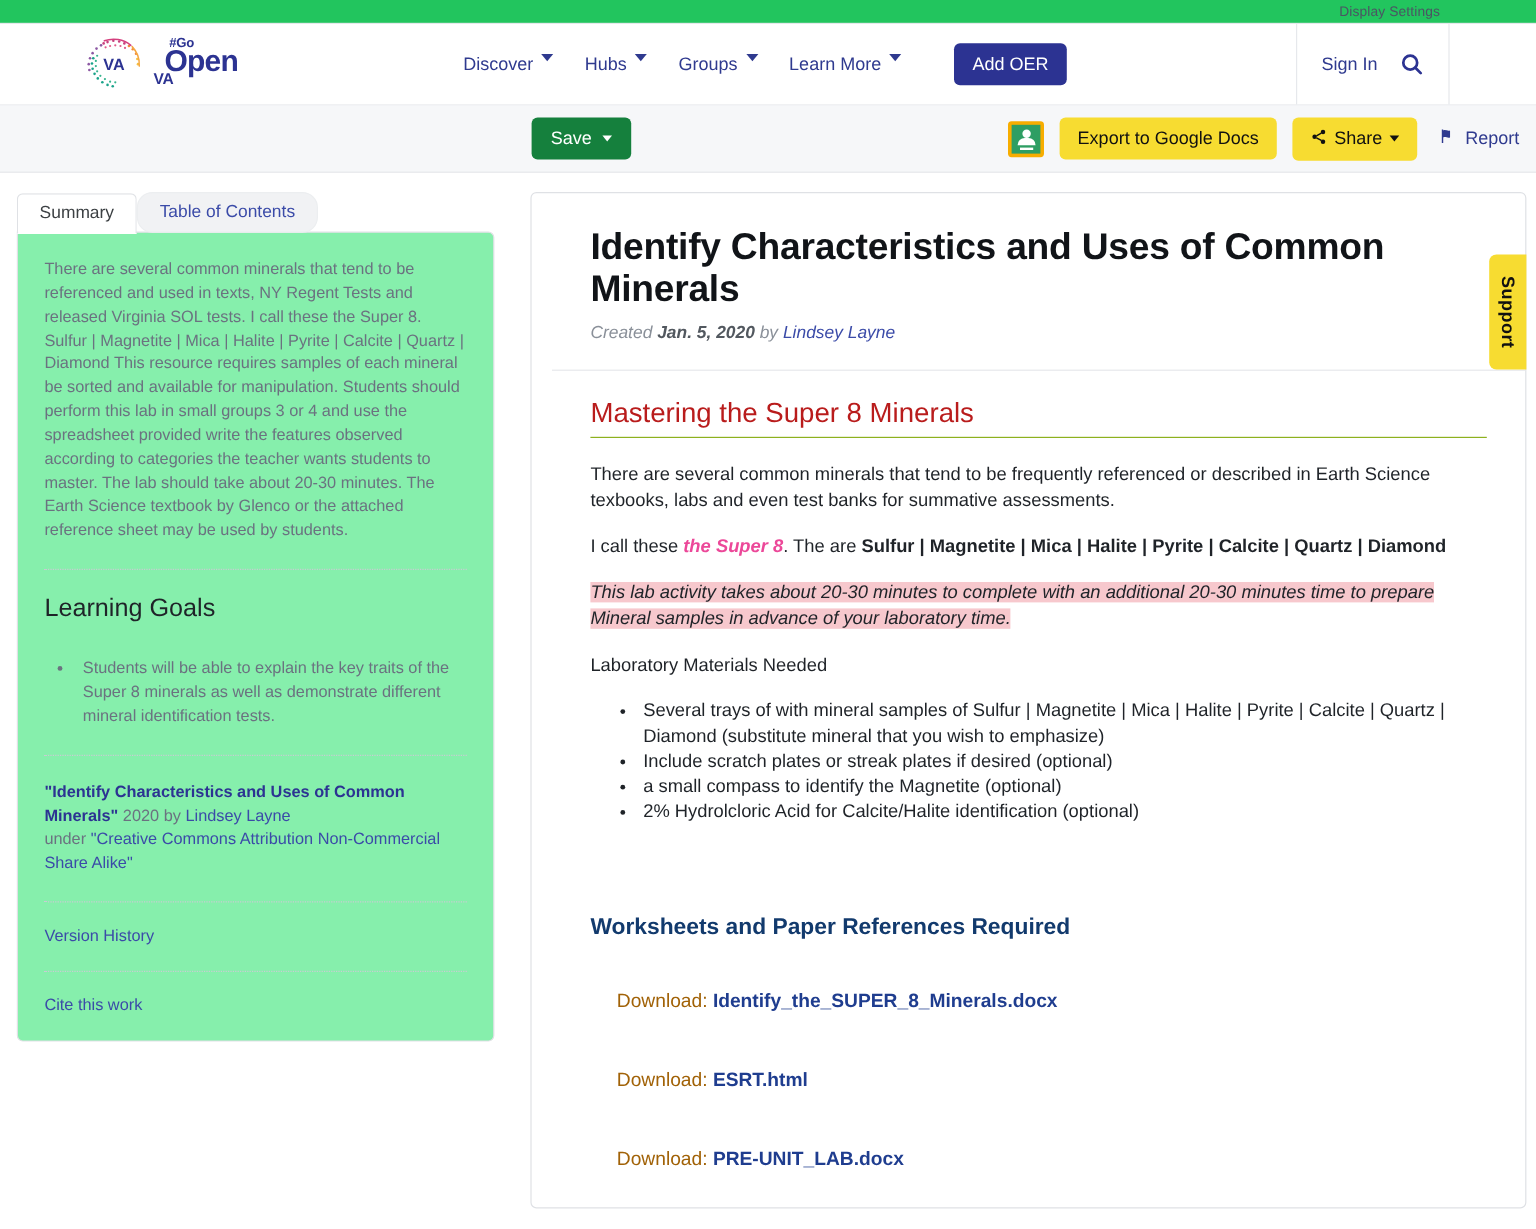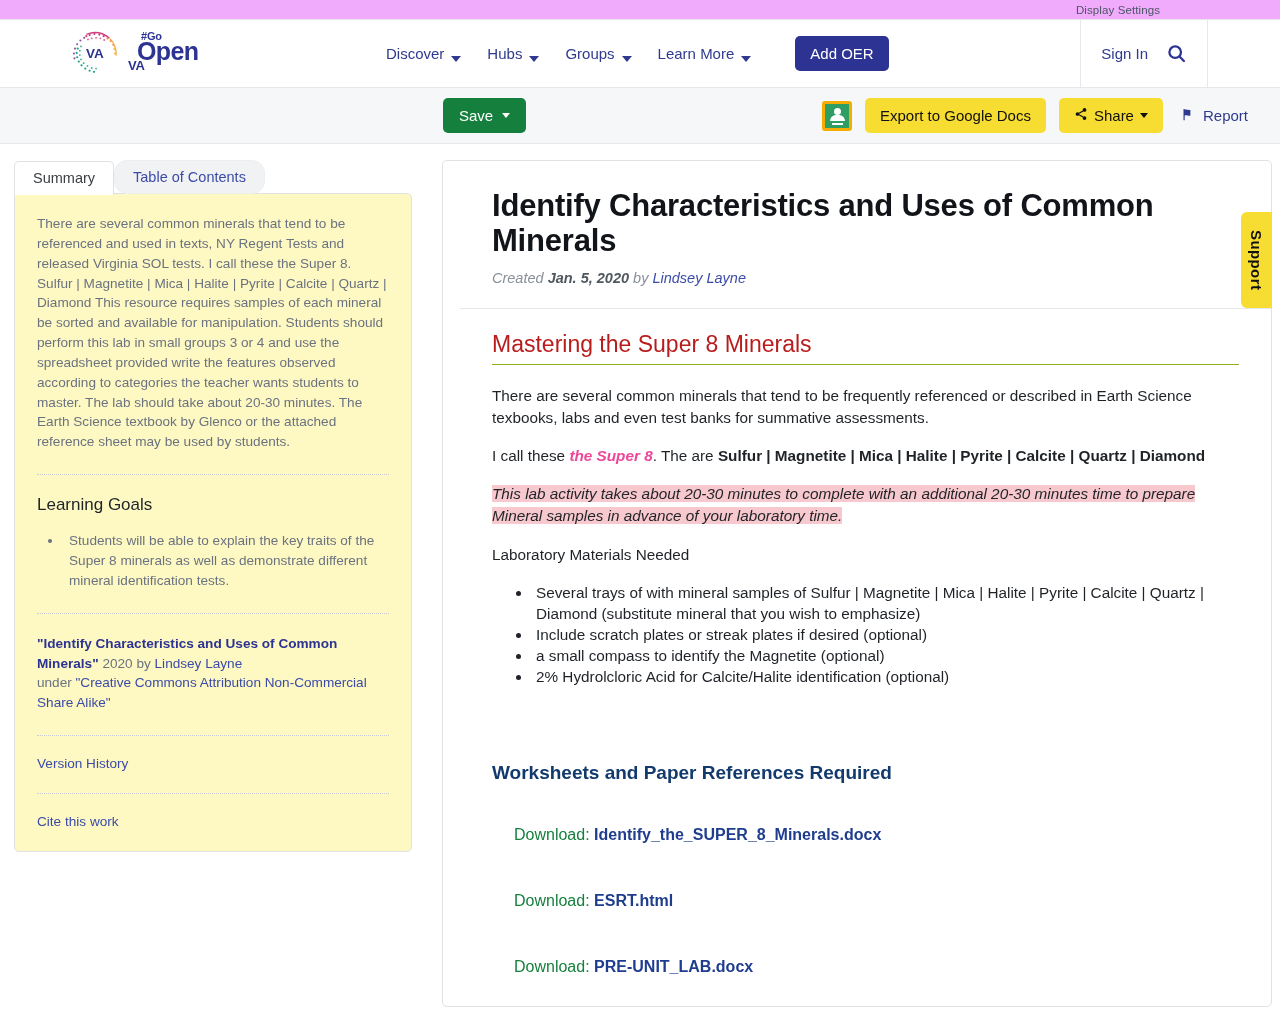--- a/index.html
+++ b/index.html
@@ -7,26 +7,26 @@
     margin: 0; padding: 0;
     width: 1280px; height: 1024px;
     background: #ffffff;
     font-family: "Liberation Sans", sans-serif;
     overflow: hidden;
   }
 
   
   .utility-bar {
     height: 20px;
-    background: #f0abfc;
+    background: #22c55e;
     border-bottom: 1px solid #e6e8ec;
     display: flex;
     align-items: center;
     justify-content: flex-end;
-    padding-right: 120px;
+    padding-right: 80px;
   }
   .utility-bar .ds-label {
     font-size: 11.5px;
     color: #4b5563;
     letter-spacing: .1px;
   }
 
   
   .navbar {
     height: 68px;
@@ -59,21 +59,21 @@
     letter-spacing: -.2px;
   }
 
   .nav-links {
     display: flex; align-items: center;
     gap: 26px;
     margin-left: 188px;
   }
   .nav-link {
     font-size: 15px; color: #2f3a8f;
-    display: flex; align-items: flex-end; gap: 7px;
+    display: flex; align-items: flex-start; gap: 7px;
     cursor: pointer; white-space: nowrap;
   }
   .caret-down {
     width: 0; height: 0;
     border-left: 4px solid transparent;
     border-right: 4px solid transparent;
     border-top: 5px solid #2f3a8f;
     display: inline-block;
   }
   .caret-down.wide {
@@ -117,21 +117,21 @@
     font-size: 15px;
     padding: 9px 16px;
     border-radius: 5px;
     margin-left: 443px;
     display: flex; align-items: center; gap: 9px;
     cursor: pointer;
   }
   .btn-save .caret-down { border-top-color: #fff; }
 
   .action-right {
-    position: absolute; right: 32px;
+    position: absolute; right: 14px;
     display: flex; align-items: center; gap: 13px;
   }
   .gclass-icon {
     width: 30px; height: 30px;
     background: #f7ad00;
     border-radius: 3px;
     display: flex; align-items: center; justify-content: center;
     cursor: pointer;
   }
   .gclass-inner {
@@ -206,41 +206,41 @@
     z-index: 2;
     margin-bottom: -1px;
   }
   .tab.inactive {
     color: #3b4ba8;
     background: #f1f2f4;
     border-color: #eceef0;
     border-radius: 13px;
   }
   .sidebar-card {
-    background: #fef9c3;
+    background: #86efac;
     border: 1px solid #dfe1e5;
     border-radius: 0 5px 5px 5px;
     padding: 20px 22px 22px 22px;
     margin-top: -1px;
   }
   .summary-text {
     font-size: 13.6px;
     line-height: 1.46;
     color: #6b7280;
   }
   .hr-dotted {
     border: 0;
     border-top: 1px dotted #c8ccd2;
     margin: 22px 0 20px 0;
   }
   .lg-title {
-    font-size: 17px;
+    font-size: 21px;
     color: #1f2328;
     font-weight: 400;
-    margin: 0 0 16px 0;
+    margin: 0 0 28px 0;
   }
   .lg-list {
     margin: 0; padding: 0 0 0 26px;
     font-size: 13.6px; line-height: 1.46; color: #6b7280;
   }
   .lg-list li { padding-left: 6px; }
   .attrib {
     font-size: 13.6px;
     line-height: 1.46;
     color: #3b4ba8;
@@ -329,21 +329,21 @@
     color: #123a6d;
     font-weight: 700;
     margin: 74px 0 0 0;
   }
   .dl-row {
     margin-top: 48px;
     font-size: 16px;
     padding-left: 22px;
   }
   .dl-row:first-of-type { margin-top: 42px; }
-  .dl-label { color: #15803d; }
+  .dl-label { color: #a16207; }
   .dl-file { color: #1f3d8f; font-weight: 700; cursor: pointer; }
 
   
   .support-tab {
     position: absolute;
     right: 0; top: 52px;
     background: #f7dc31;
     color: #111;
     font-size: 15px;
     font-weight: 700;

